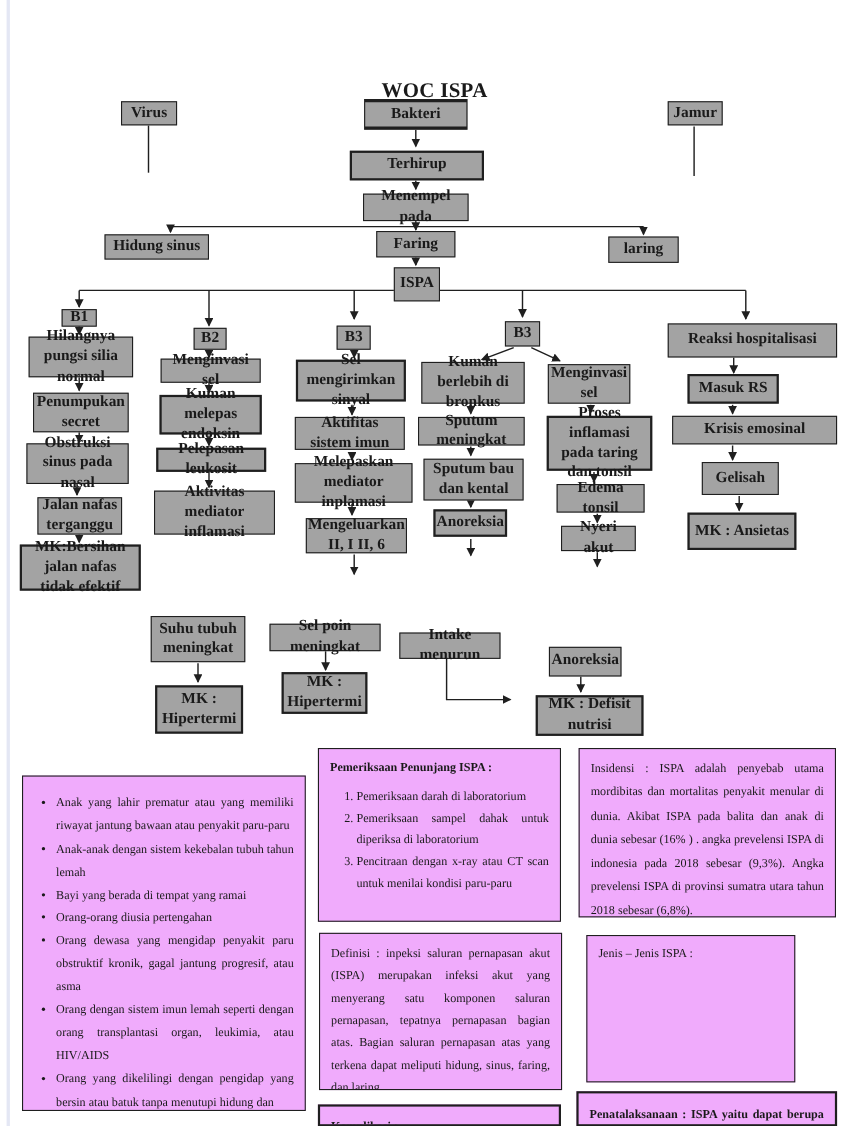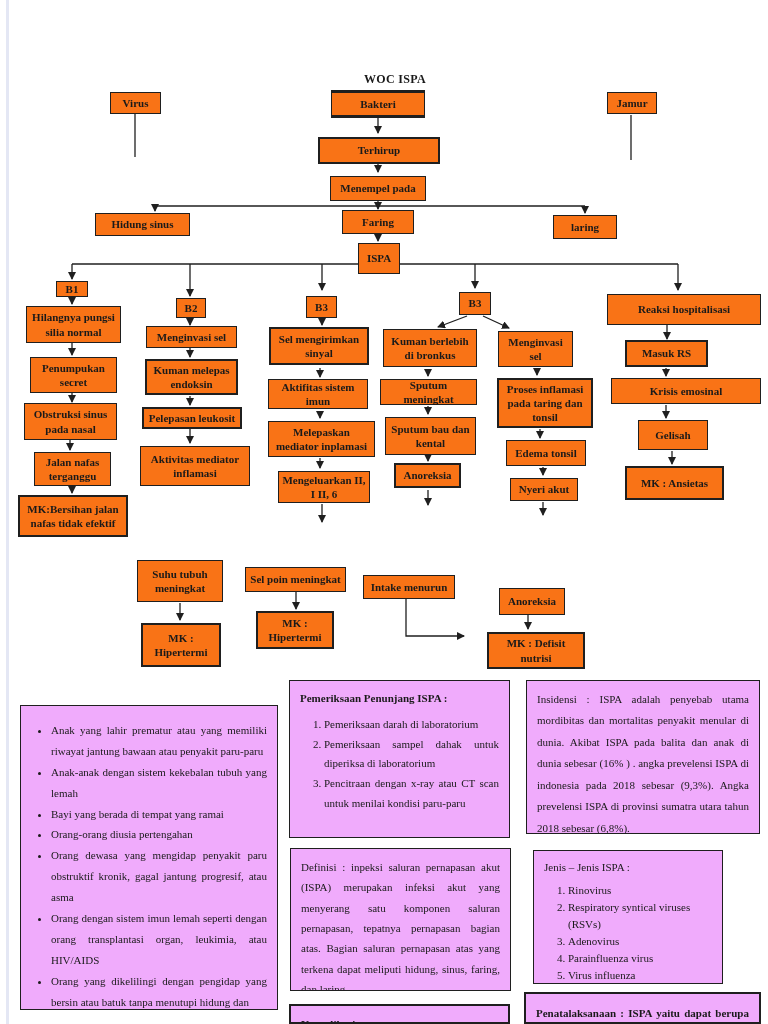--- a/index.html
+++ b/index.html
@@ -4,26 +4,26 @@
 <style>
   html,body{margin:0;padding:0;}
   body{
     width:768px;height:1024px;position:relative;background:#ffffff;
     font-family:"Liberation Serif","DejaVu Serif",serif;color:#1a1a1a;
     overflow:hidden;
   }
   .edge-strip{position:absolute;left:6px;top:0;width:3px;height:100%;background:#e4e7f4;}
   .page-title{
     position:absolute;left:340px;top:72px;width:110px;text-align:center;
-    font-weight:bold;font-size:12px;letter-spacing:.3px;
+    font-weight:bold;font-size:19px;letter-spacing:.3px;
   }
   .node{
     position:absolute;display:flex;align-items:center;justify-content:center;
-    text-align:center;border:1.3px solid #1f1f1f;background:#f97316;
-    font-size:11px;font-weight:bold;line-height:1.3;padding:1px 3px;box-sizing:border-box;
+    text-align:center;border:1.3px solid #1f1f1f;background:#a3a3a3;
+    font-size:14px;font-weight:bold;line-height:1.3;padding:1px 3px;box-sizing:border-box;
   }
   .node.th{border-width:2.4px;}
   .node.tb{border-top-width:3px;border-bottom-width:3px;}
   svg.arrows{position:absolute;left:0;top:0;pointer-events:none;}
   svg.arrows line, svg.arrows polyline{stroke:#1f1f1f;stroke-width:1.3;fill:none;}
   .info{
     position:absolute;border:1.4px solid #1f1f1f;background:#f0abfc;box-sizing:border-box;
     font-size:11px;line-height:1.9;text-align:justify;padding:8px 10px;overflow:hidden;
   }
   .info .ttl{margin:0 0 6px 0;}
@@ -159,21 +159,21 @@
 <div class="node th" style="left:141px;top:623px;width:80px;height:44px">MK : Hipertermi</div>
 <div class="node" style="left:245px;top:567px;width:101px;height:25px">Sel poin meningkat</div>
 <div class="node th" style="left:256px;top:611px;width:78px;height:38px">MK : Hipertermi</div>
 <div class="node" style="left:363px;top:575px;width:92px;height:24px">Intake menurun</div>
 <div class="node" style="left:499px;top:588px;width:66px;height:27px">Anoreksia</div>
 <div class="node th" style="left:487px;top:632px;width:98px;height:37px">MK : Defisit nutrisi</div>
 
 <div class="info" style="left:20px;top:705px;width:258px;height:305px">
   <ul>
       <li>Anak yang lahir prematur atau yang memiliki riwayat jantung bawaan atau penyakit paru-paru</li>
-      <li>Anak-anak dengan sistem kekebalan tubuh yang lemah</li>
+      <li>Anak-anak dengan sistem kekebalan tubuh tahun lemah</li>
       <li>Bayi yang berada di tempat yang ramai</li>
       <li>Orang-orang diusia pertengahan</li>
       <li>Orang dewasa yang mengidap penyakit paru obstruktif kronik, gagal jantung progresif, atau asma</li>
       <li>Orang dengan sistem imun lemah seperti dengan orang transplantasi organ, leukimia, atau HIV/AIDS</li>
       <li>Orang yang dikelilingi dengan pengidap yang bersin atau  batuk tanpa menutupi hidung dan</li>
     </ul>
 </div>
 
 <div class="info peme" style="left:289px;top:680px;width:221px;height:158px">
   <p class="ttl b">Pemeriksaan Penunjang ISPA :</p>
@@ -187,27 +187,20 @@
 <div class="info insid" style="left:526px;top:680px;width:234px;height:154px">
   <p>Insidensi : ISPA adalah penyebab utama mordibitas dan mortalitas penyakit menular di dunia. Akibat ISPA  pada balita dan  anak di dunia sebesar (16% ) . angka prevelensi ISPA  di indonesia pada 2018 sebesar (9,3%). Angka prevelensi ISPA di provinsi sumatra utara tahun 2018 sebesar (6,8%).</p>
 </div>
 
 <div class="info defin" style="left:290px;top:848px;width:221px;height:143px">
   <p>Definisi : inpeksi saluran pernapasan akut (ISPA) merupakan infeksi akut yang menyerang satu  komponen saluran pernapasan, tepatnya pernapasan bagian atas. Bagian saluran pernapasan atas yang terkena dapat meliputi hidung, sinus, faring, dan laring.</p>
 </div>
 
 <div class="info jenis" style="left:533px;top:850px;width:190px;height:134px">
   <p class="ttl">Jenis – Jenis ISPA :</p>
-  <ol>
-      <li>Rinovirus</li>
-      <li>Respiratory syntical viruses (RSVs)</li>
-      <li>Adenovirus</li>
-      <li>Parainfluenza virus</li>
-      <li>Virus influenza</li>
-    </ol>
 </div>
 
 <div class="info th-top" style="left:289px;top:1004px;width:221px;height:20px;border-width:2px">
   <p class="ttl b">Komplikasi :</p>
 </div>
 
 <div class="info bold-text" style="left:524px;top:992px;width:237px;height:32px;border-width:2px;line-height:2">
   <p>Penatalaksanaan : ISPA  yaitu dapat berupa kompres hangat, perbanyak</p>
 </div>
 

